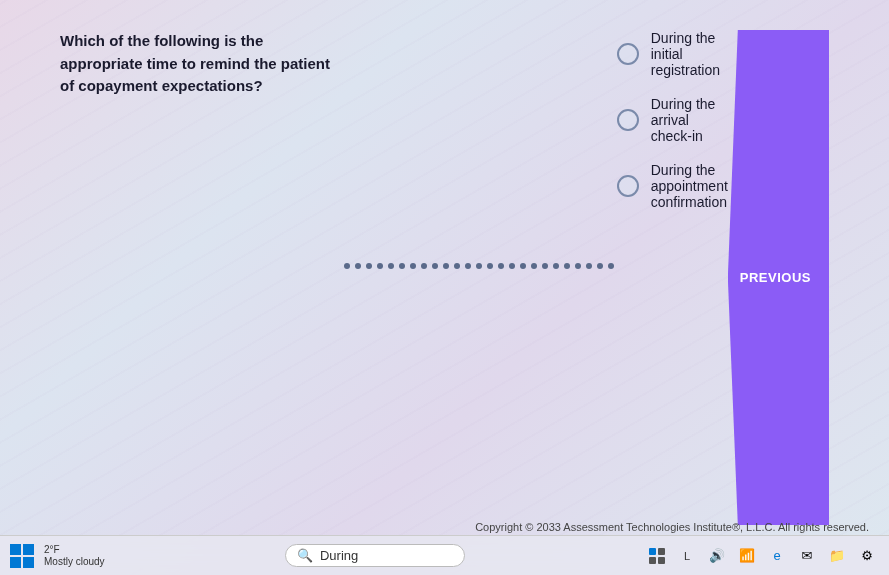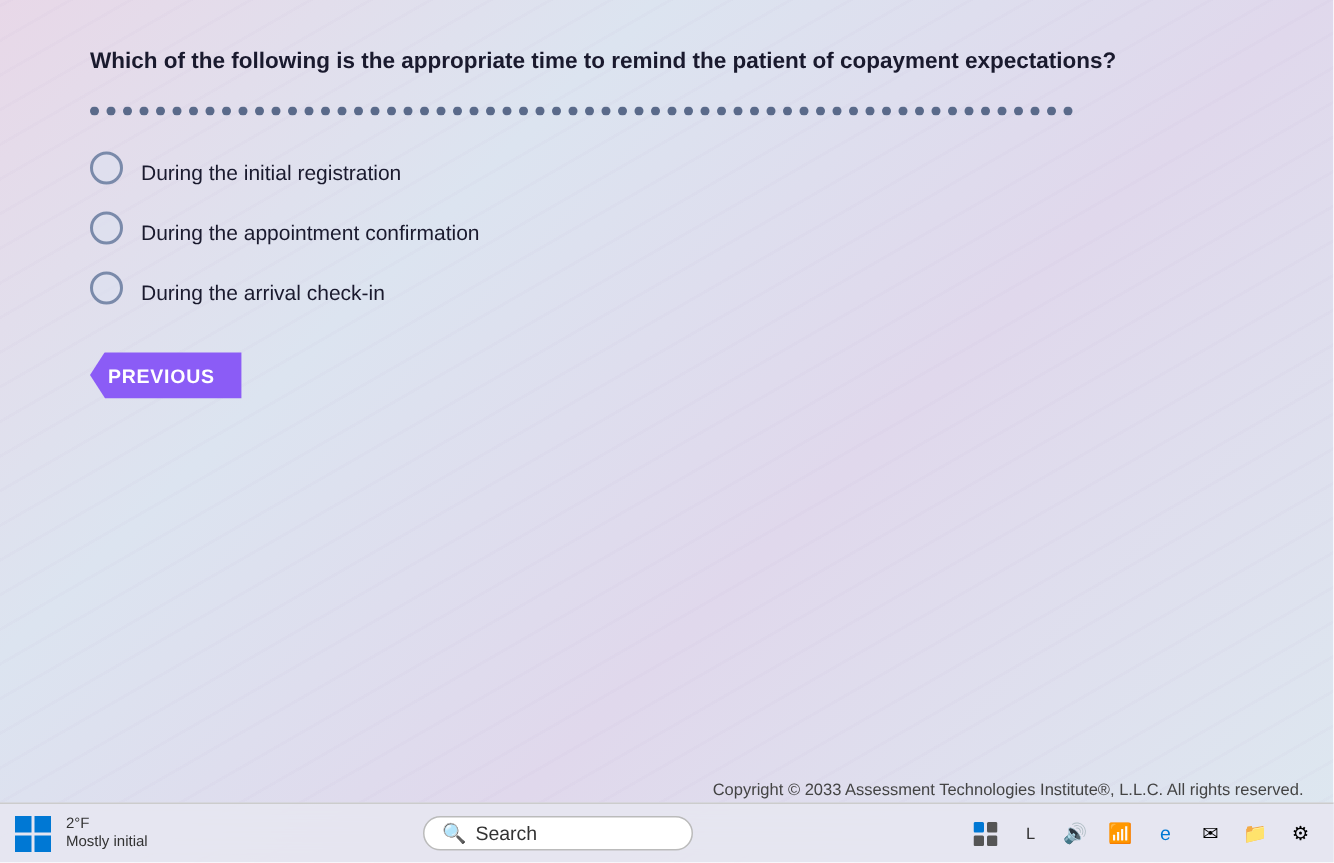--- a/index.html
+++ b/index.html
@@ -34,21 +34,21 @@
           rgba(180, 160, 200, 0.15) 18px,
           rgba(180, 160, 200, 0.15) 20px
         );
     }
 
     .content-wrapper {
       position: absolute;
       inset: 0 0 40px 0;
       z-index: 2;
       display: flex;
-      flex-direction: column;
+      flex-direction: row;
       padding: 30px 60px 10px 60px;
     }
 
     .question-text {
       font-size: 15px;
       font-weight: bold;
       color: #1a1a2e;
       line-height: 1.5;
       margin-bottom: 18px;
     }
@@ -72,21 +72,21 @@
 
     .options-container {
       display: flex;
       flex-direction: column;
       gap: 18px;
       margin-bottom: 32px;
     }
 
     .option-item {
       display: flex;
-      align-items: flex-end;
+      align-items: center;
       gap: 12px;
       cursor: pointer;
     }
 
     .radio-circle {
       width: 22px;
       height: 22px;
       border-radius: 50%;
       border: 2px solid #7a8aaa;
       background: rgba(220, 225, 240, 0.6);
@@ -293,26 +293,26 @@
 
   <div class="options-container">
 
     <div class="option-item">
       <div class="radio-circle"></div>
       <span class="option-label">During the initial registration</span>
     </div>
 
     <div class="option-item">
       <div class="radio-circle"></div>
-      <span class="option-label">During the appointment confirmation</span>
+      <span class="option-label">During the arrival check-in</span>
     </div>
 
     <div class="option-item">
       <div class="radio-circle"></div>
-      <span class="option-label">During the arrival check-in</span>
+      <span class="option-label">During the appointment confirmation</span>
     </div>
 
 
   </div>
 
   <button class="previous-btn">PREVIOUS</button>
 
 </div>
 
 <div class="copyright-bar">
@@ -323,28 +323,28 @@
 
   <div class="taskbar-left">
     <div class="windows-btn">
       <div></div>
         <div></div>
         <div></div>
         <div></div>
     </div>
     <div class="weather-info">
       <div>2°F</div>
-      <div>Mostly initial</div>
+      <div>Mostly cloudy</div>
     </div>
   </div>
 
   <div class="taskbar-center">
     <div class="search-bar">
       <span style="color:#555; font-size:13px;">🔍</span>
-      <span class="search-bar-text">Search</span>
+      <span class="search-bar-text">During</span>
     </div>
   </div>
 
   <div class="taskbar-icons">
     <div class="taskbar-icon" title="Widgets">
       <svg width="16" height="16" viewBox="0 0 16 16" fill="none">
         <rect x="0" y="0" width="7" height="7" rx="1" fill="#0078d4"></rect>
         <rect x="9" y="0" width="7" height="7" rx="1" fill="#555"></rect>
         <rect x="0" y="9" width="7" height="7" rx="1" fill="#555"></rect>
         <rect x="9" y="9" width="7" height="7" rx="1" fill="#555"></rect>

